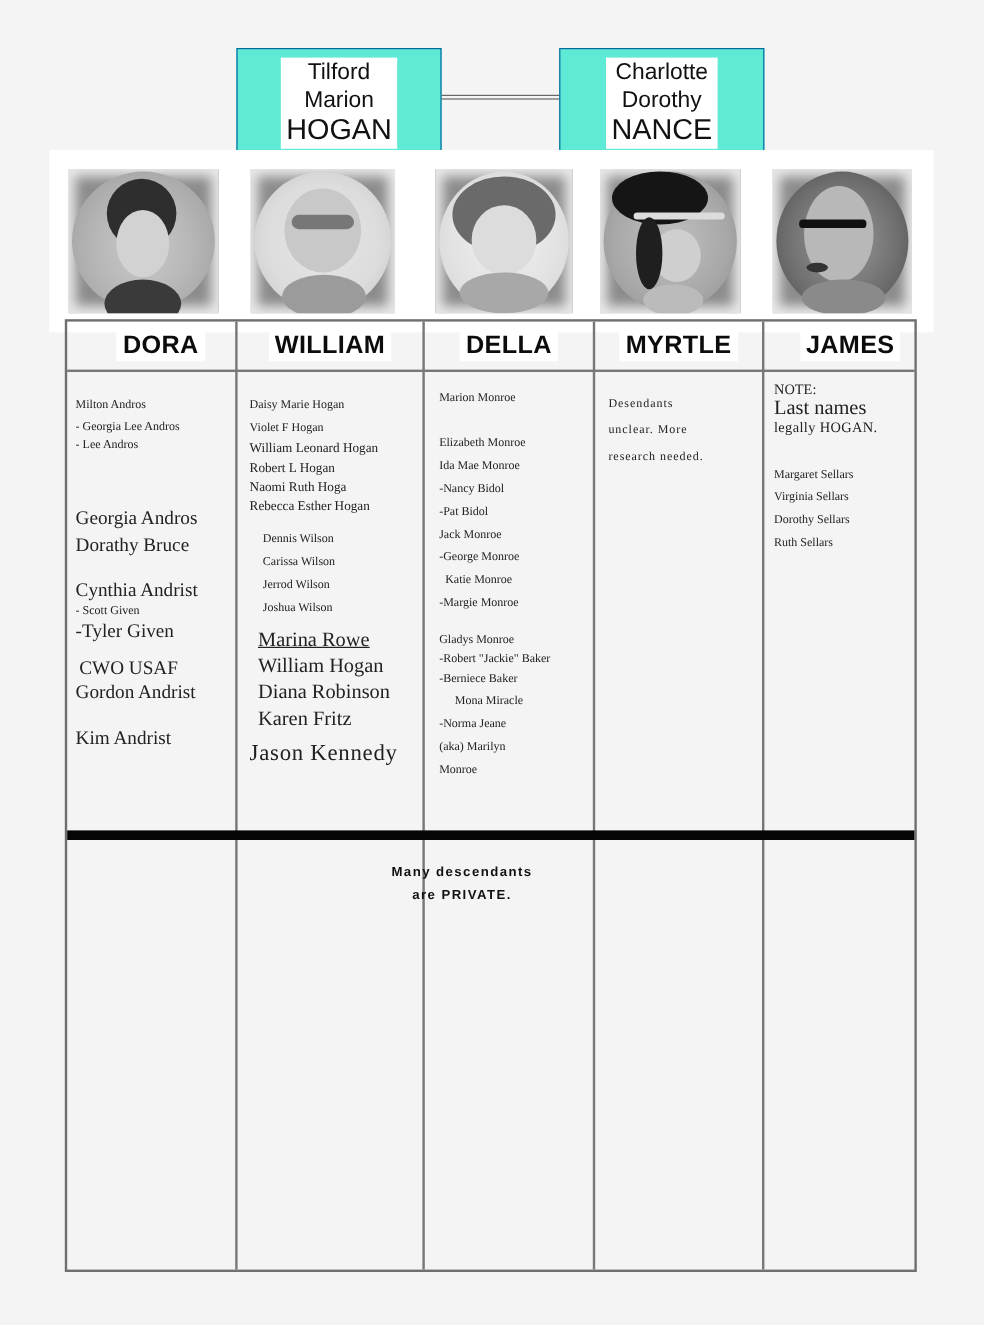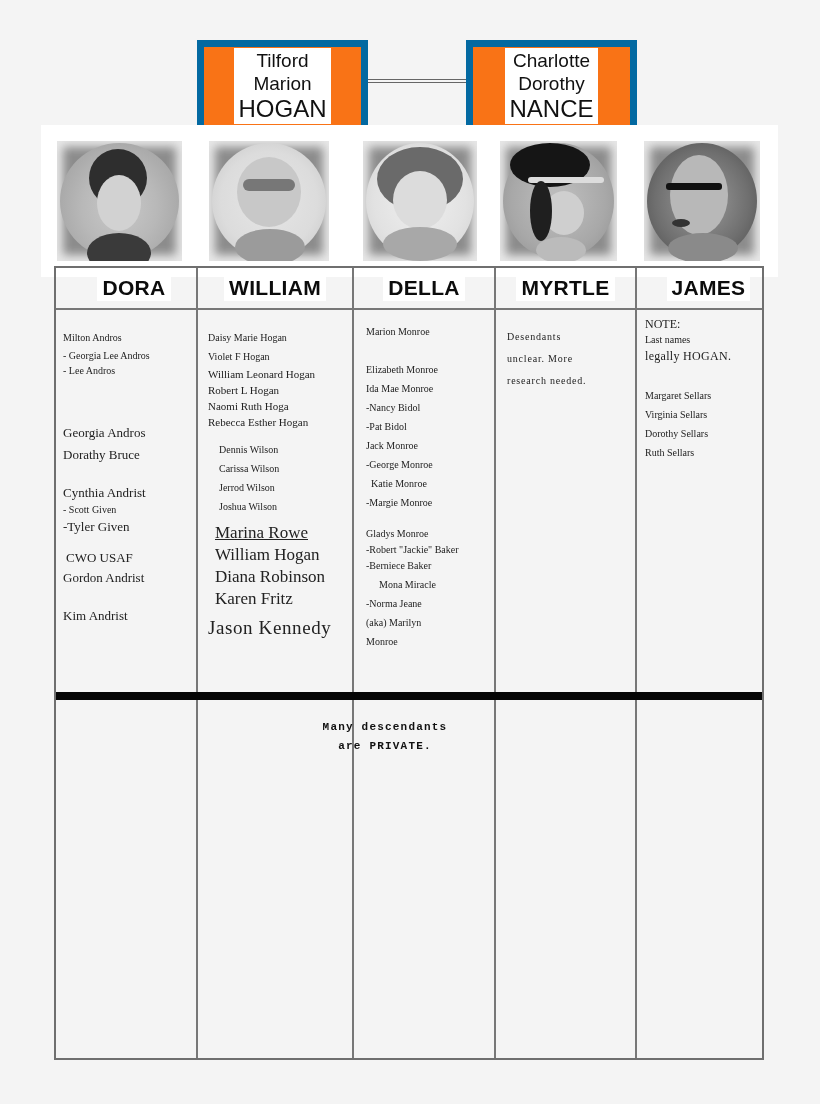--- a/index.html
+++ b/index.html
@@ -4,21 +4,21 @@
 <style>
   html, body { margin: 0; padding: 0; }
   body {
     width: 820px; height: 1104px; position: relative; overflow: hidden;
     background: #f4f4f4;
     font-family: "Liberation Serif", serif;
     color: #222;
   }
   .parent-box {
     position: absolute; top: 40px; height: 92px;
-    border: 7px solid #0369a1; background: #f97316;
+    border: 1px solid #0369a1; background: #5eead4;
     box-sizing: border-box;
     display: flex; justify-content: center; align-items: center;
   }
   .parent-inner {
     background: #fff; padding: 2px 4px 0 4px; text-align: center;
     font-family: "Liberation Sans", sans-serif; color: #111;
     line-height: 1.18;
   }
   .parent-inner .fn { font-size: 19px; display: block; }
   .parent-inner .ln { font-size: 24px; display: block; }
@@ -68,29 +68,29 @@
     background: #fff; padding: 0 5px;
     font-family: "Liberation Sans", sans-serif; font-size: 21px; font-weight: bold;
     letter-spacing: 0.3px; color: #0c0c0c; line-height: 26px;
   }
   .cell {
     position: absolute; top: 50px;
     font-family: "Liberation Serif", serif; color: #222;
   }
   .cell .ln { display: block; white-space: nowrap; }
   .s14 { font-size: 10px; line-height: 19px; }
-  .s15 { font-size: 13px; line-height: 19.5px; }
+  .s15 { font-size: 16px; line-height: 19.5px; }
   .s11 { font-size: 11px; line-height: 16px; }
   .s10 { font-size: 10px; line-height: 14px; }
   .s16 { font-size: 17px; line-height: 22px; }
   .s17 { font-size: 19px; line-height: 24px; }
   .gap { display: block; }
   .private-note {
     position: absolute; left: 300px; top: 718px; width: 170px; text-align: center;
-    font-family: Liberation Mono, monospace; font-size: 11px; font-weight: bold;
+    font-family: Liberation Sans, sans-serif; font-size: 11px; font-weight: bold;
     letter-spacing: 1.2px; line-height: 19px; color: #111;
   }
 </style>
 </head>
 <body>
 
 <div class="parent-box" id="parent-father">
   <div class="parent-inner">
     <span class="fn">Tilford</span>
     <span class="fn">Marion</span>
@@ -231,21 +231,21 @@
   </div>
 
   <div class="cell" style="left:451px;top:58px;">
     <span class="ln s14" style="letter-spacing:0.8px;line-height:22px;">Desendants</span>
     <span class="ln s14" style="letter-spacing:0.8px;line-height:22px;">unclear. More</span>
     <span class="ln s14" style="letter-spacing:0.8px;line-height:22px;">research needed.</span>
   </div>
 
   <div class="cell" style="left:589px;top:48px;">
     <span class="ln s11" style="font-size:12px;">NOTE:</span>
-    <span class="ln s11" style="font-size:10px;">Last names</span>
+    <span class="ln s11" style="font-size:17px;">Last names</span>
     <span class="ln s11" style="font-size:12px;letter-spacing:0.3px;">legally HOGAN.</span>
     <span class="gap" style="height:22px;"></span>
     <span class="ln s14">Margaret Sellars</span>
     <span class="ln s14">Virginia Sellars</span>
     <span class="ln s14">Dorothy Sellars</span>
     <span class="ln s14">Ruth Sellars</span>
   </div>
 </div>
 
 <div class="private-note">

